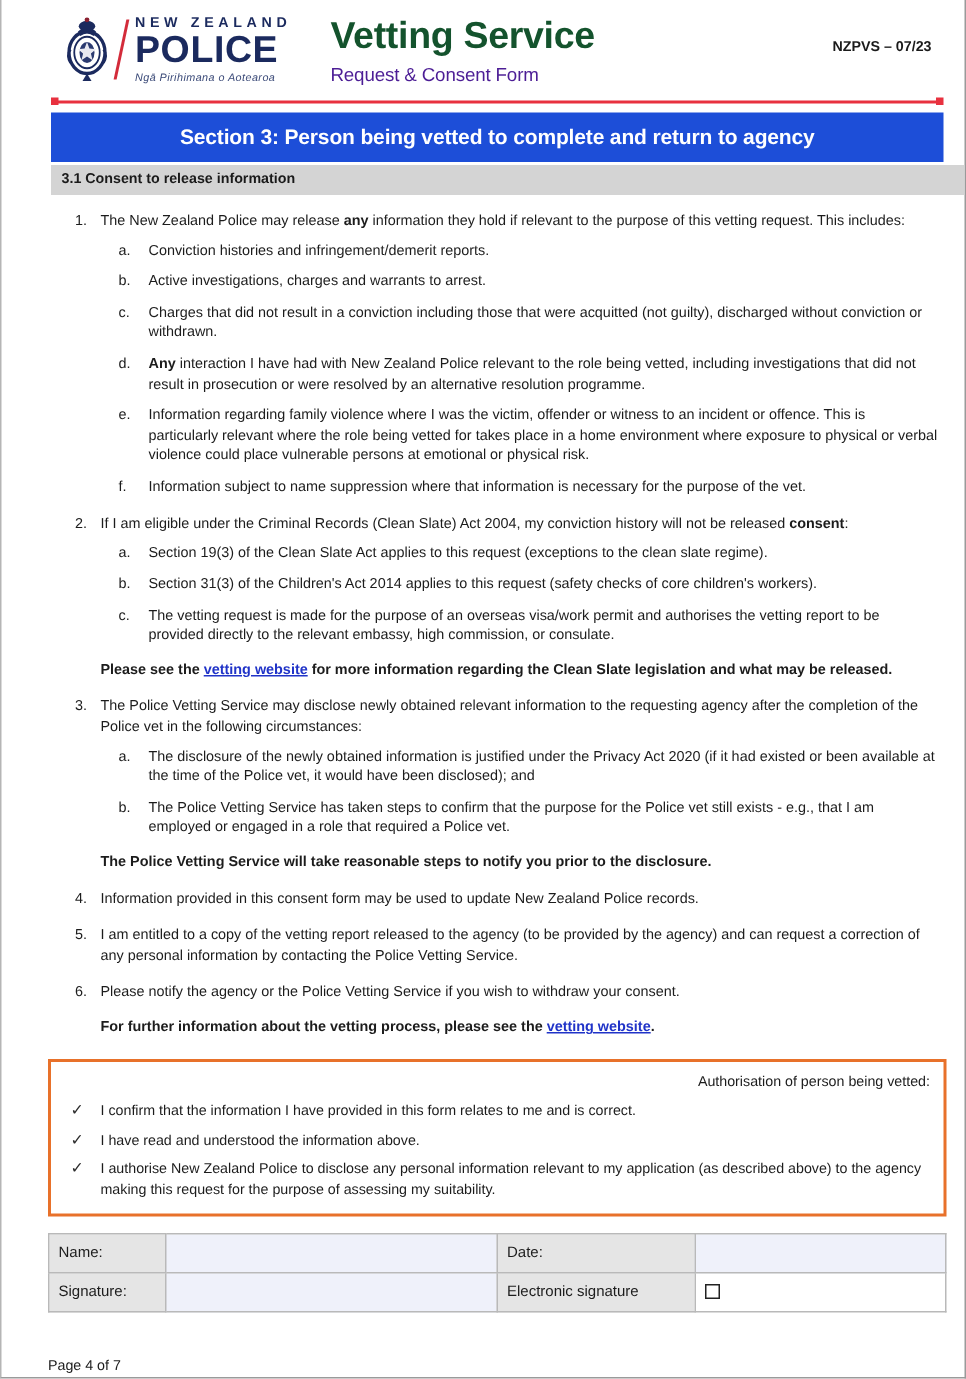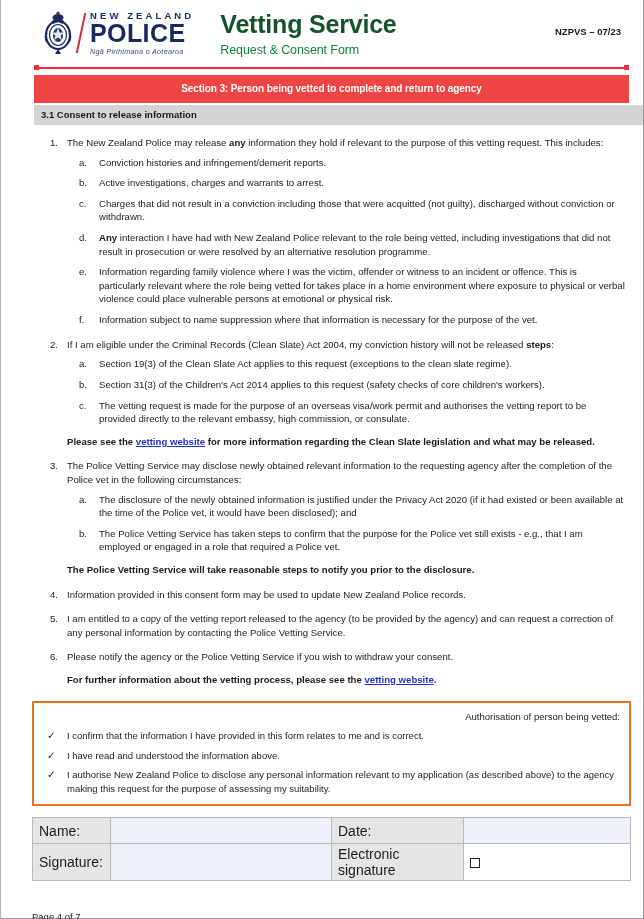--- a/index.html
+++ b/index.html
@@ -80,21 +80,21 @@
   }
   .doc-title {
     font-size: 25px;
     font-weight: bold;
     color: #14532d;
     line-height: 1.08;
     letter-spacing: -0.2px;
   }
   .doc-subtitle {
     font-size: 12.5px;
-    color: #15803d;
+    color: #4c1d95;
     margin-top: 5px;
     letter-spacing: -0.1px;
   }
   .doc-code {
     flex: 0 0 auto;
     font-size: 9.5px;
     font-weight: bold;
     color: #1a1a1a;
     padding-top: 17px;
     padding-right: 8px;
@@ -121,24 +121,24 @@
     width: 5px;
     height: 5px;
     background: #e8313f;
   }
   .red-dot.left { left: 0; }
   .red-dot.right { right: 0; }
 
   
   .section-bar {
     margin: 4px 14px 0 33px;
-    background: #ef4444;
+    background: #1d4ed8;
     color: #ffffff;
     text-align: center;
-    font-size: 10px;
+    font-size: 14px;
     font-weight: bold;
     padding: 8px 4px 9px;
     letter-spacing: -0.1px;
   }
   .subsection-bar {
     margin: 2px 0 0 33px;
     background: #d4d4d4;
     color: #1a1a1a;
     font-size: 9.5px;
     font-weight: bold;
@@ -219,21 +219,21 @@
     font-size: 10.5px;
     color: #2b2b2b;
   }
 
   
   .form-table {
     margin: 11px 12px 0 31px;
     border-collapse: collapse;
     width: calc(100% - 43px);
     table-layout: fixed;
-    font-size: 14px;
+    font-size: 10px;
     color: #1c1c1c;
   }
   .form-table td {
     border: 1px solid #b9b9b9;
     height: 21px;
     padding: 2px 6px;
     vertical-align: middle;
   }
   td.label-cell {
     background: #e5e5e5;
@@ -306,21 +306,21 @@
   <div class="body-wrap">
     <ol class="level1" id="items-root">
         <li><span class="marker">1.</span><span>The New Zealand Police may release <b>any</b> information they hold if relevant to the purpose of this vetting request. This includes:</span><ol class="level2">
             <li><span class="marker">a.</span><span>Conviction histories and infringement/demerit reports.</span></li>
             <li><span class="marker">b.</span><span>Active investigations, charges and warrants to arrest.</span></li>
             <li><span class="marker">c.</span><span>Charges that did not result in a conviction including those that were acquitted (not guilty), discharged without conviction or withdrawn.</span></li>
             <li><span class="marker">d.</span><span><b>Any</b> interaction I have had with New Zealand Police relevant to the role being vetted, including investigations that did not result in prosecution or were resolved by an alternative resolution programme.</span></li>
             <li><span class="marker">e.</span><span>Information regarding family violence where I was the victim, offender or witness to an incident or offence. This is particularly relevant where the role being vetted for takes place in a home environment where exposure to physical or verbal violence could place vulnerable persons at emotional or physical risk.</span></li>
             <li><span class="marker">f.</span><span>Information subject to name suppression where that information is necessary for the purpose of the vet.</span></li>
           </ol></li>
-        <li><span class="marker">2.</span><span>If I am eligible under the Criminal Records (Clean Slate) Act 2004, my conviction history will not be released <b>steps</b>:</span><ol class="level2">
+        <li><span class="marker">2.</span><span>If I am eligible under the Criminal Records (Clean Slate) Act 2004, my conviction history will not be released <b>consent</b>:</span><ol class="level2">
             <li><span class="marker">a.</span><span>Section 19(3) of the Clean Slate Act applies to this request (exceptions to the clean slate regime).</span></li>
             <li><span class="marker">b.</span><span>Section 31(3) of the Children's Act 2014 applies to this request (safety checks of core children's workers).</span></li>
             <li><span class="marker">c.</span><span>The vetting request is made for the purpose of an overseas visa/work permit and authorises the vetting report to be provided directly to the relevant embassy, high commission, or consulate.</span></li>
           </ol><div class="para-note">Please see the <a href="#" class="link">vetting website</a> for more information regarding the Clean Slate legislation and what may be released.</div></li>
         <li><span class="marker">3.</span><span>The Police Vetting Service may disclose newly obtained relevant information to the requesting agency after the completion of the Police vet in the following circumstances:</span><ol class="level2">
             <li><span class="marker">a.</span><span>The disclosure of the newly obtained information is justified under the Privacy Act 2020 (if it had existed or been available at the time of the Police vet, it would have been disclosed); and</span></li>
             <li><span class="marker">b.</span><span>The Police Vetting Service has taken steps to confirm that the purpose for the Police vet still exists - e.g., that I am employed or engaged in a role that required a Police vet.</span></li>
           </ol><div class="para-note">The Police Vetting Service will take reasonable steps to notify you prior to the disclosure.</div></li>
         <li><span class="marker">4.</span><span>Information provided in this consent form may be used to update New Zealand Police records.</span></li>
         <li><span class="marker">5.</span><span>I am entitled to a copy of the vetting report released to the agency (to be provided by the agency) and can request a correction of any personal information by contacting the Police Vetting Service.</span></li>

